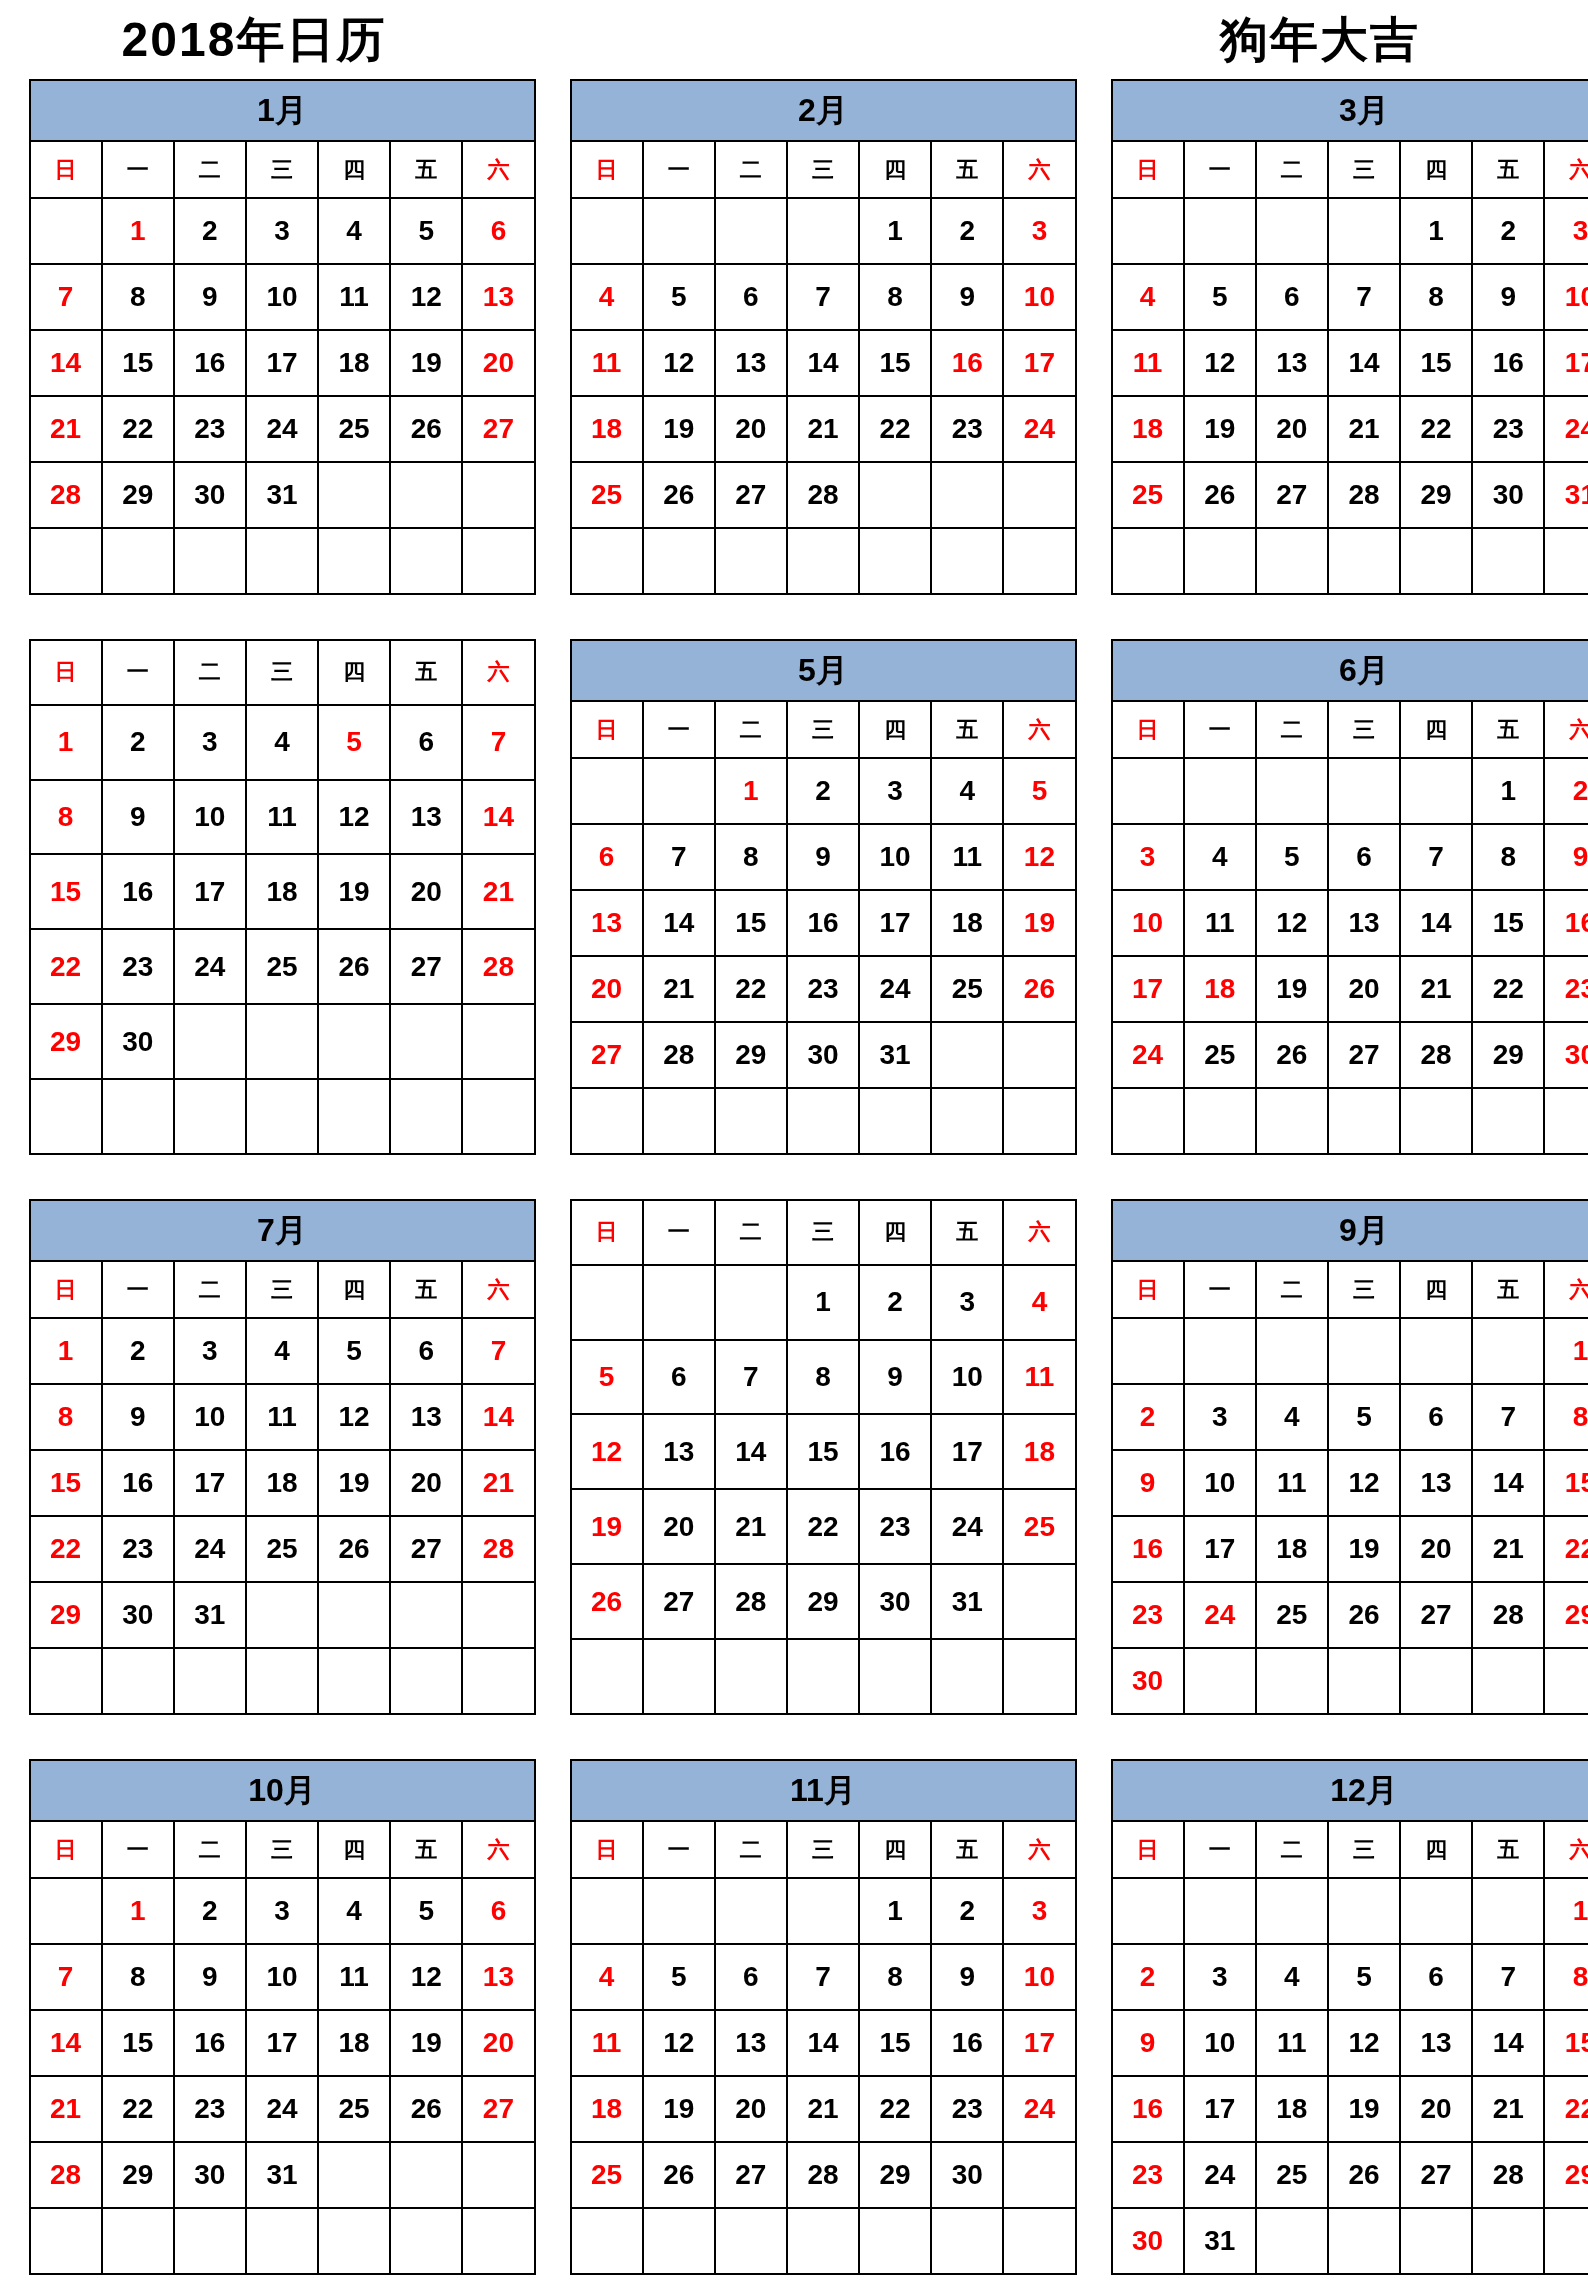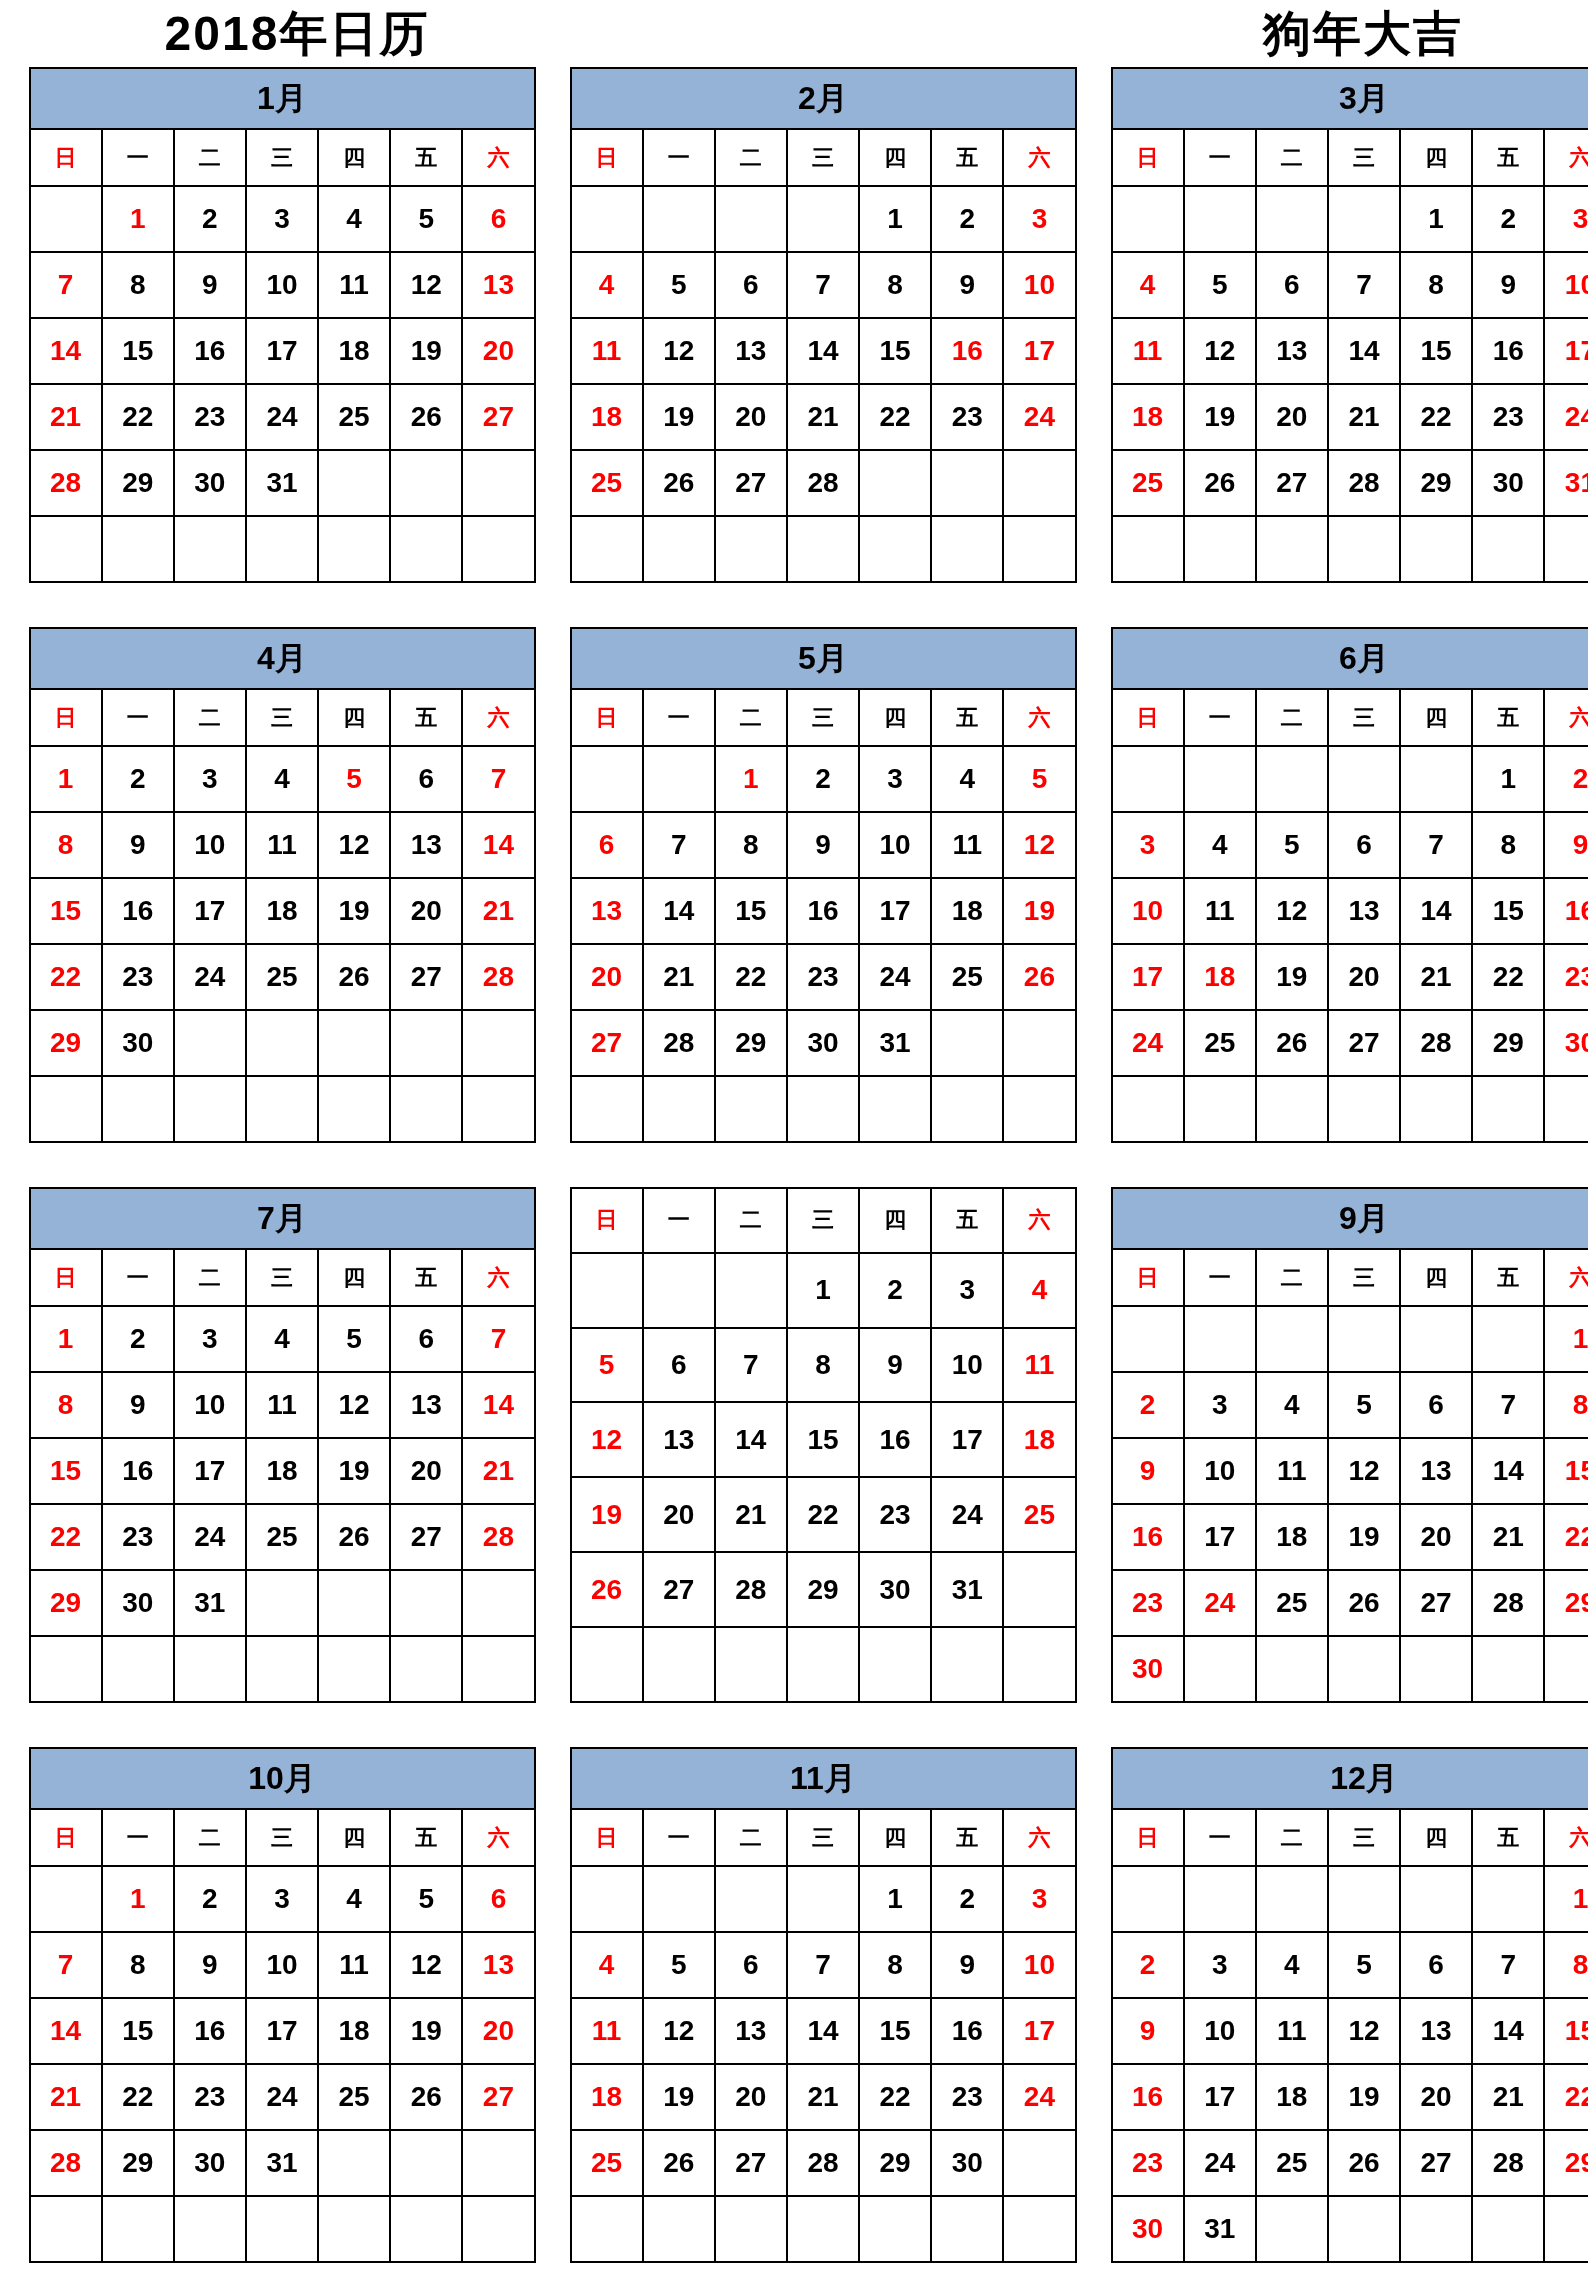--- a/index.html
+++ b/index.html
@@ -7,23 +7,22 @@
     width:1589px;height:2290px;
     font-family:"Liberation Sans","DejaVu Sans",sans-serif;
     font-weight:700;color:#000;
     -webkit-font-smoothing:antialiased;
   }
   .page{width:1588px;margin:0 auto;}
   .titles{
     display:grid;
     grid-template-columns:507px 507px 507px;
     column-gap:26px;
-    height:67px;
+    height:79px;
     align-items:center;
-    padding-left:43px;
   }
   .title{
     text-align:center;
     font-size:48px;
     font-weight:700;
     letter-spacing:2px;
     white-space:nowrap;
   }
   .months{
     display:grid;
@@ -278,23 +277,20 @@
             <td class="dc"></td>
             <td class="dc"></td>
             <td class="dc"></td>
             <td class="dc red"></td>
           </tr>
         </tbody>
       </table>
       <table class="month">
         <tbody>
           <tr>
-            <td colspan="7" class="mh">4月</td>
-          </tr>
-          <tr>
             <td class="wd red">日</td>
             <td class="wd">一</td>
             <td class="wd">二</td>
             <td class="wd">三</td>
             <td class="wd">四</td>
             <td class="wd">五</td>
             <td class="wd red">六</td>
           </tr>
           <tr>
             <td class="dc red">1</td>

